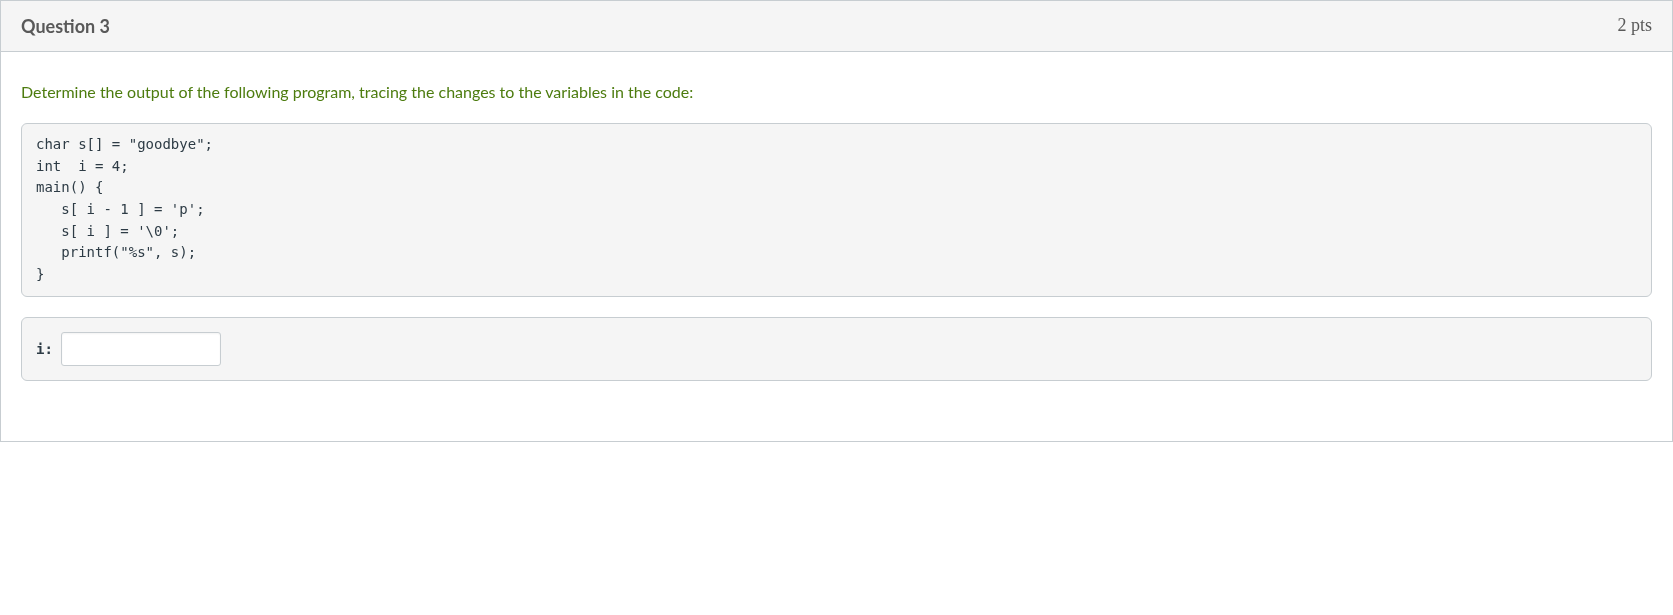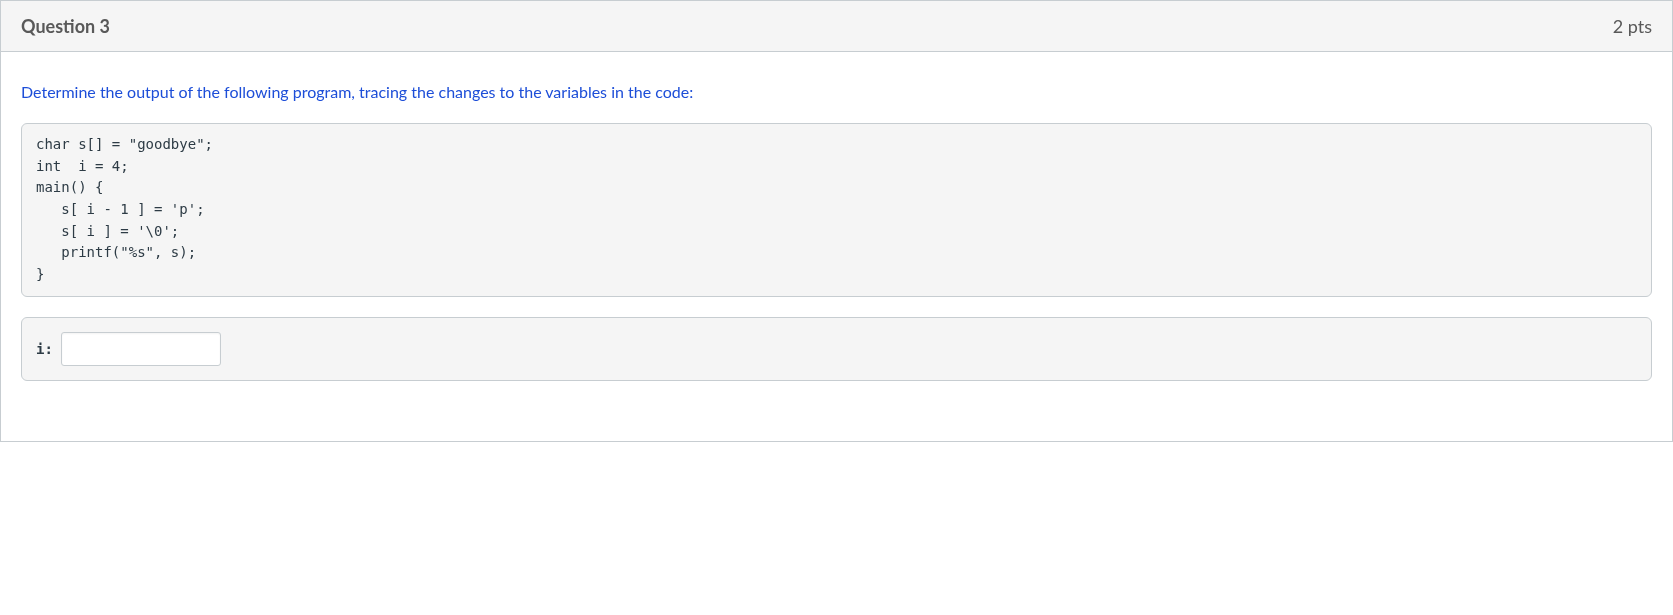--- a/index.html
+++ b/index.html
@@ -27,28 +27,29 @@
     border-bottom: 1px solid #c7cdd1;
   }
   .question-title {
     font-size: 18px;
     font-weight: 700;
     color: #595959;
   }
   .question-points {
     font-size: 18px;
     color: #595959;
+    font-family: Liberation Serif, serif;
   }
   .question-body {
     padding: 30px 20px 40px 20px;
   }
   .prompt {
     font-size: 16px;
     margin-bottom: 22px;
-    color: #1d4ed8;
+    color: #4d7c0f;
   }
   .code-block {
     border: 1px solid #c7cdd1;
     border-radius: 6px;
     background: #f5f5f5;
     padding: 10px 14px;
     font-family: "Menlo", "Consolas", "Monaco", monospace;
     font-size: 14px;
     line-height: 1.55;
     white-space: pre;

